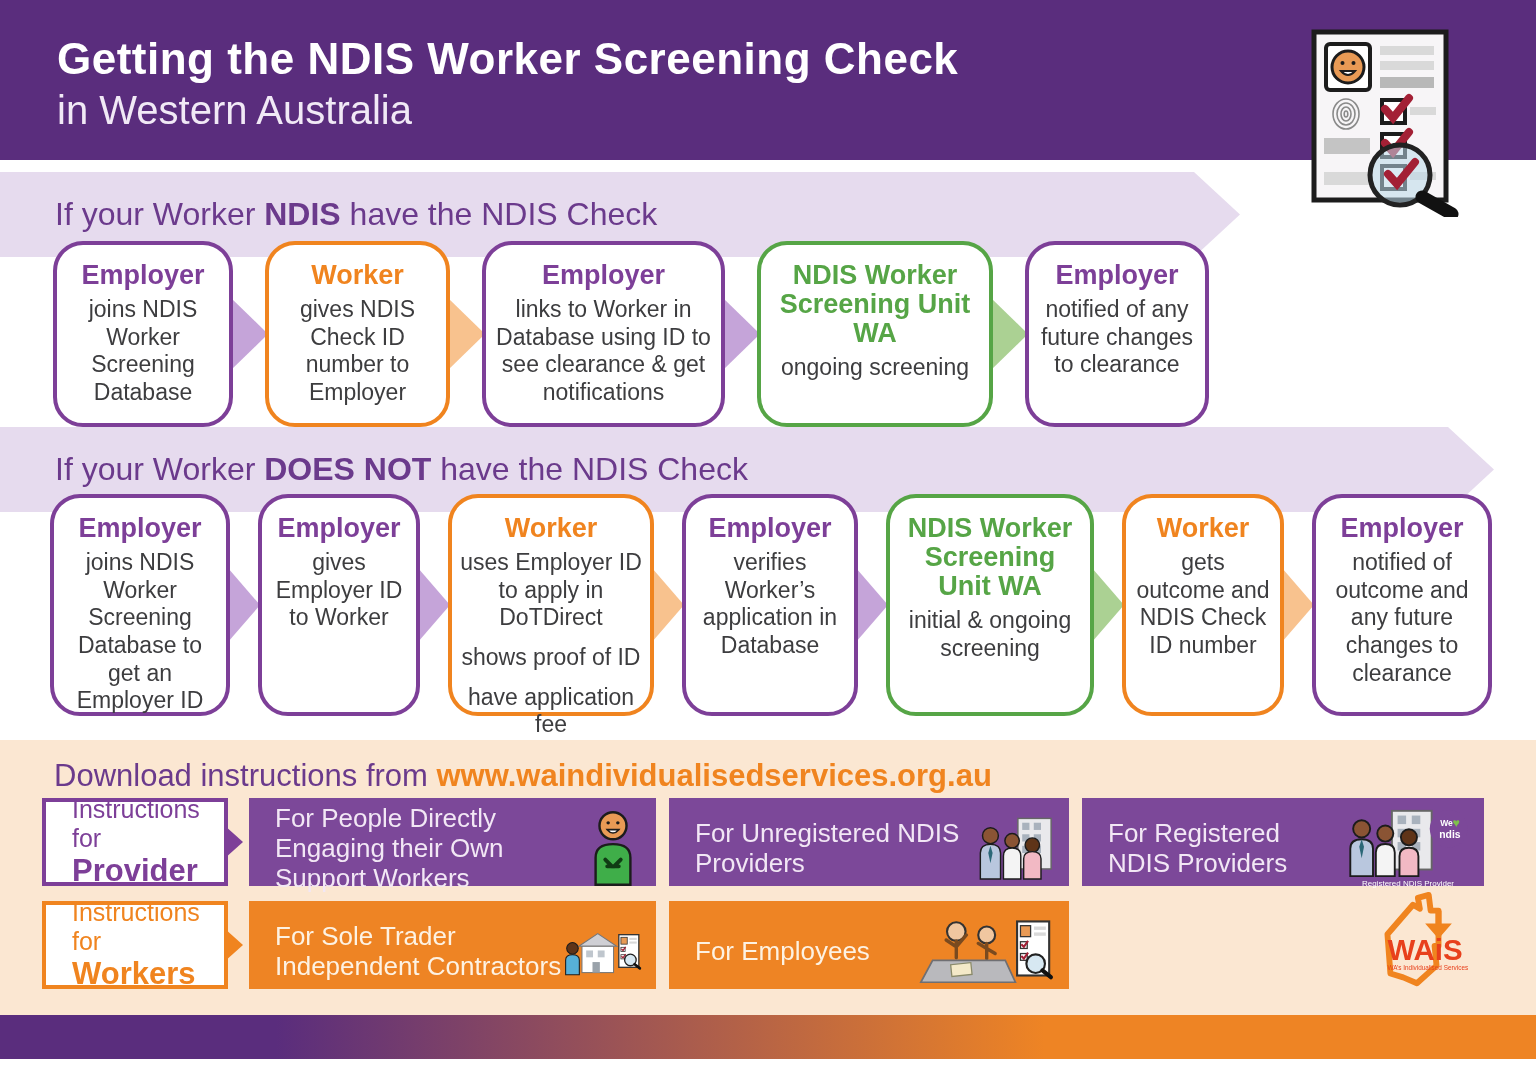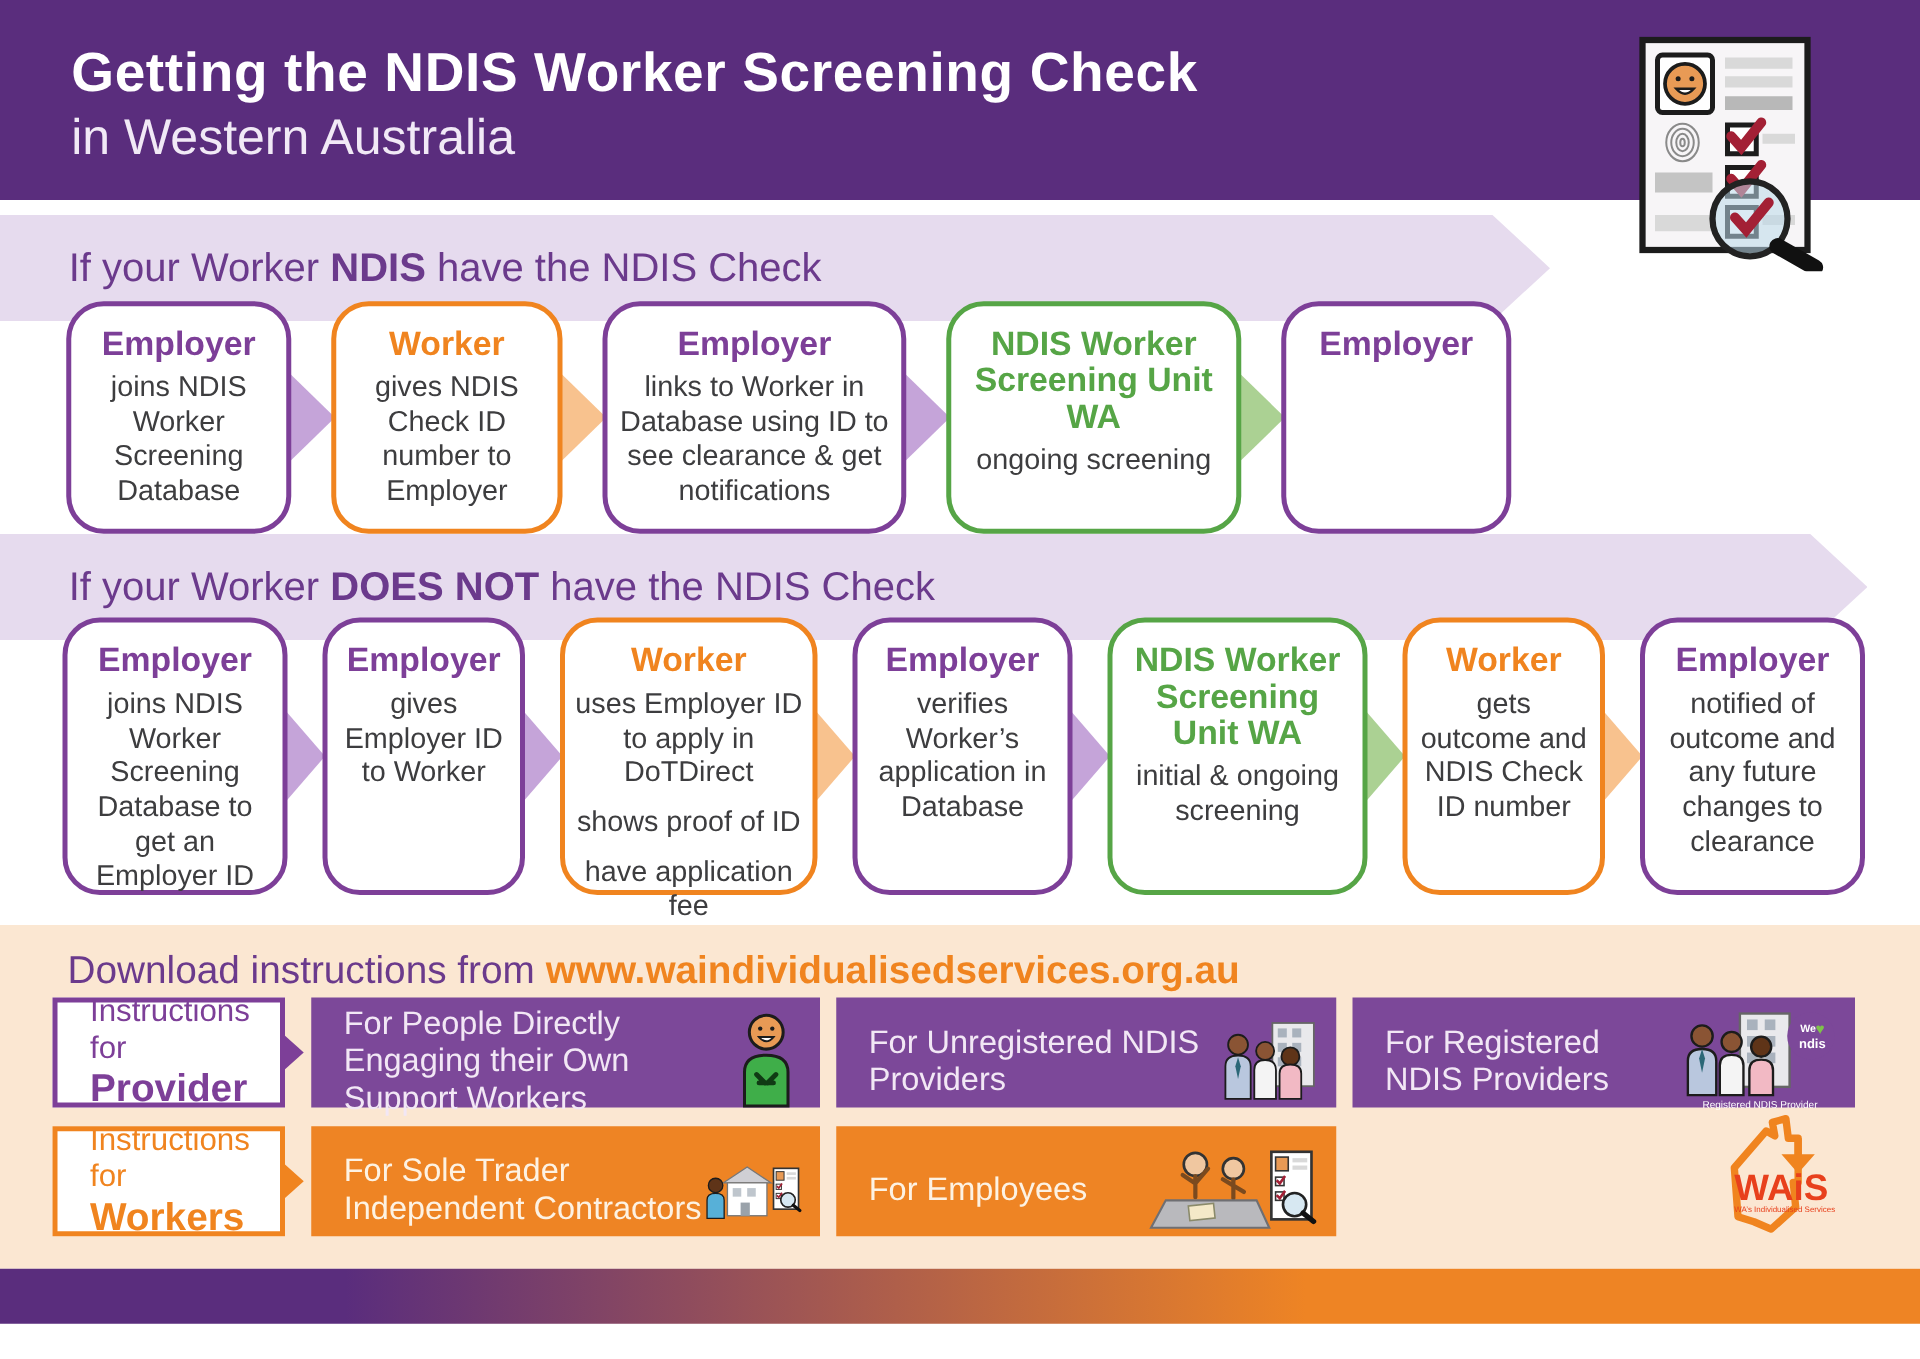--- a/index.html
+++ b/index.html
@@ -136,20 +136,21 @@
       <div class="step-body">links to Worker in Database using ID to see clearance &amp; get notifications</div>
     </div>
     <div class="arrow a-purple"></div>
     <div class="step green" style="width:236px">
       <div class="step-title">NDIS Worker Screening Unit WA</div>
       <div class="step-body">ongoing screening</div>
     </div>
     <div class="arrow a-green"></div>
     <div class="step" style="width:184px">
       <div class="step-title">Employer</div>
+      <div class="step-body">notified of any future changes to clearance</div>
     </div>
   </div>
 
   <div class="band band2">
     <span><span>If your Worker </span><b>DOES NOT</b><span> have the NDIS Check</span></span>
   </div>
 
   <div class="flow row2">
     <div class="step" style="width:180px">
       <div class="step-title">Employer</div>

